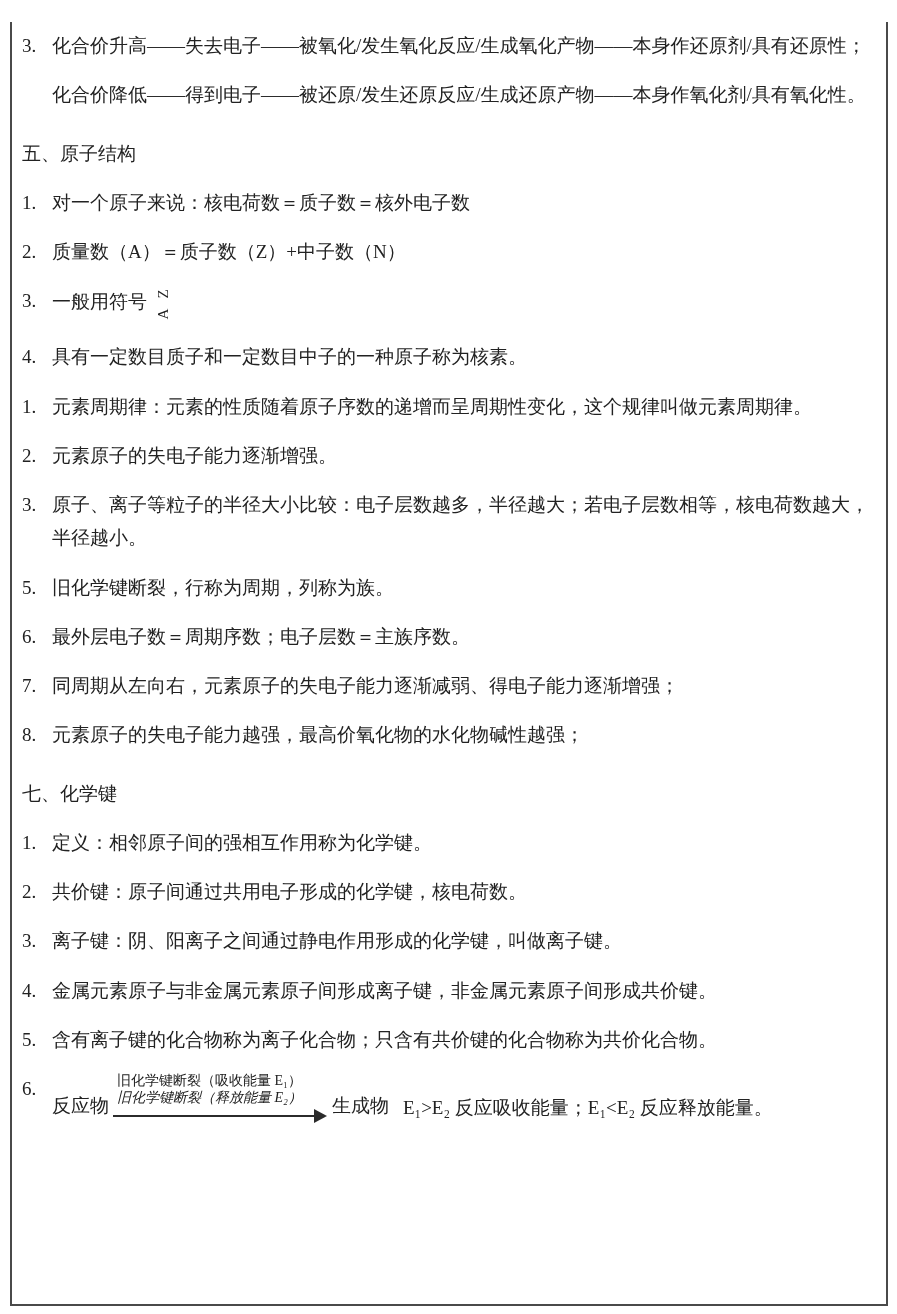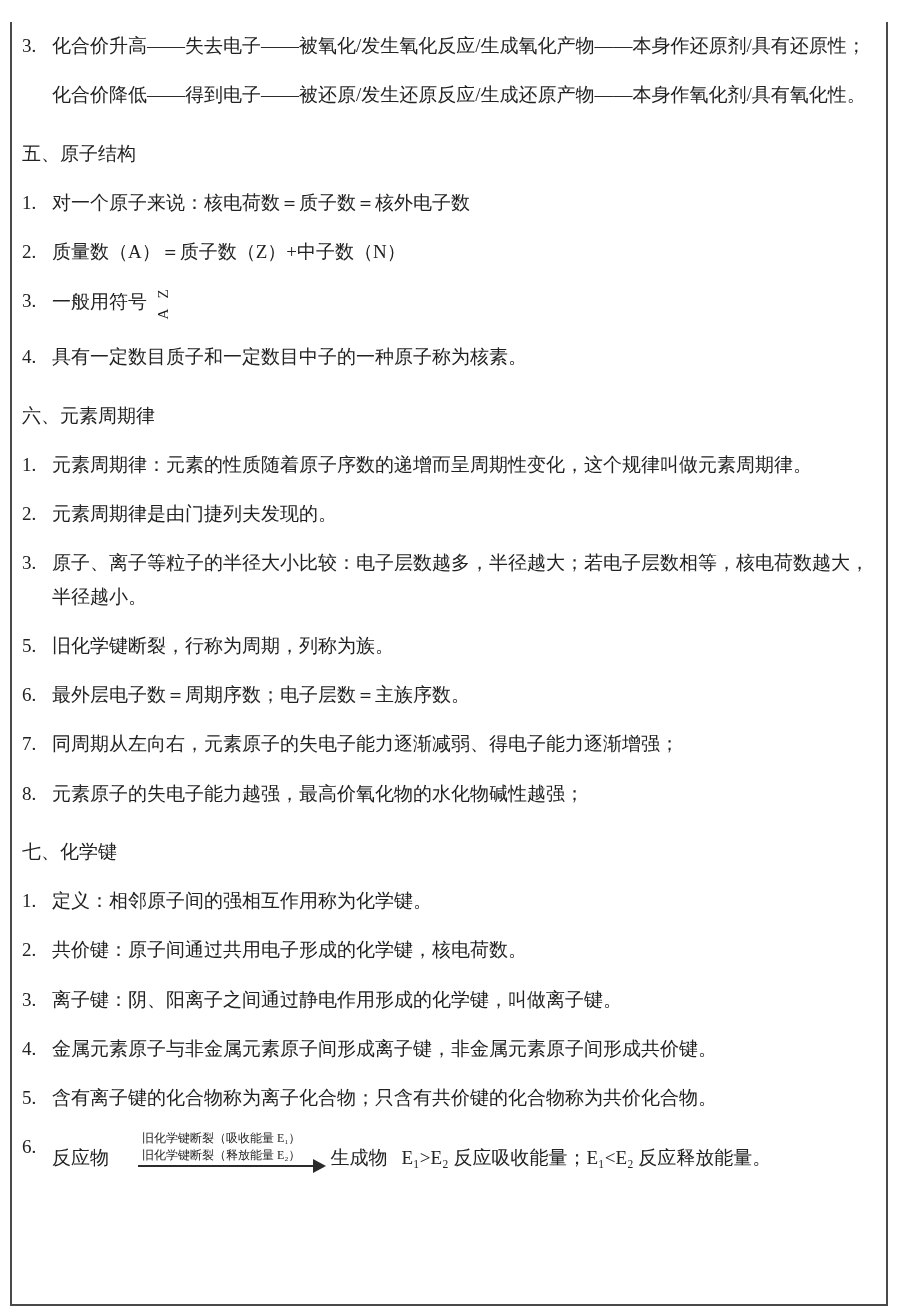--- a/index.html
+++ b/index.html
@@ -22,24 +22,24 @@
   .row{display:flex;align-items:flex-start;font-size:19px;line-height:1.75;margin-bottom:16px;}
   .row .num{flex:0 0 30px;white-space:nowrap;}
   .row .txt{flex:1;min-width:0;}
   .row.cont{padding-left:30px;}
   .row.heading{margin-bottom:16px;margin-top:25px;}
   
   .za{display:inline-flex;flex-direction:column;vertical-align:middle;margin:0 5px 0 9px;}
   .za-ch{font-size:15px;line-height:20px;transform:rotate(-90deg);display:inline-block;width:14px;text-align:center;}
   
   .rx{display:flex;align-items:flex-end;flex-wrap:nowrap;}
-  .rx-word{white-space:nowrap;}
+  .rx-word{white-space:nowrap;font-family:Liberation Mono, monospace;}
   .rx-arrow{display:flex;flex-direction:column;margin:0 14px 7px 4px;}
-  .rx-top,.rx-bot{font-size:12px;line-height:17px;white-space:nowrap;padding:0 4px;margin-left:25px;}
-  .rx-bot{border-bottom:2px solid #2b2b2b;position:relative;padding-right:16px;padding-bottom:1px;}
+  .rx-top,.rx-bot{font-size:14px;line-height:17px;white-space:nowrap;padding:0 4px;}
+  .rx-bot{border-bottom:2px solid #2b2b2b;position:relative;padding-right:16px;padding-bottom:9px;font-style:italic;}
   .rx-bot::after{
     content:"";position:absolute;right:-9px;bottom:-8px;
     border-left:13px solid #2b2b2b;border-top:7px solid transparent;border-bottom:7px solid transparent;
   }
   .rx-tail{margin-left:14px;white-space:nowrap;}
 </style>
 </head>
 <body>
 
 <div class="page">
@@ -75,32 +75,29 @@
           <span class="za-ch">A</span>
         </span>
     </span>
   </div>
 
   <div class="row">
     <span class="num">4.</span>
     <span class="txt">具有一定数目质子和一定数目中子的一种原子称为核素。</span>
   </div>
 
-  <div class="row heading">
-    <span class="txt">六、元素周期律</span>
-  </div>
 
   <div class="row">
     <span class="num">1.</span>
     <span class="txt">元素周期律：元素的性质随着原子序数的递增而呈周期性变化，这个规律叫做元素周期律。</span>
   </div>
 
   <div class="row">
     <span class="num">2.</span>
-    <span class="txt">元素周期律是由门捷列夫发现的。</span>
+    <span class="txt">元素原子的失电子能力逐渐增强。</span>
   </div>
 
   <div class="row">
     <span class="num">3.</span>
     <span class="txt">原子、离子等粒子的半径大小比较：电子层数越多，半径越大；若电子层数相等，核电荷数越大，半径越小。</span>
   </div>
 
   <div class="row">
     <span class="num">5.</span>
     <span class="txt">旧化学键断裂，行称为周期，列称为族。</span>

